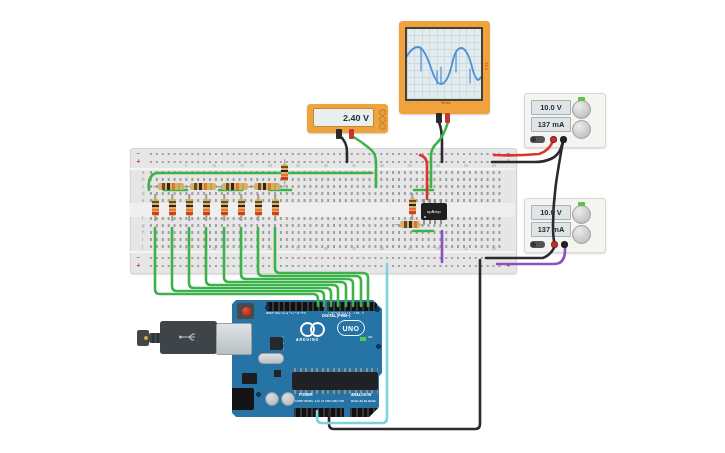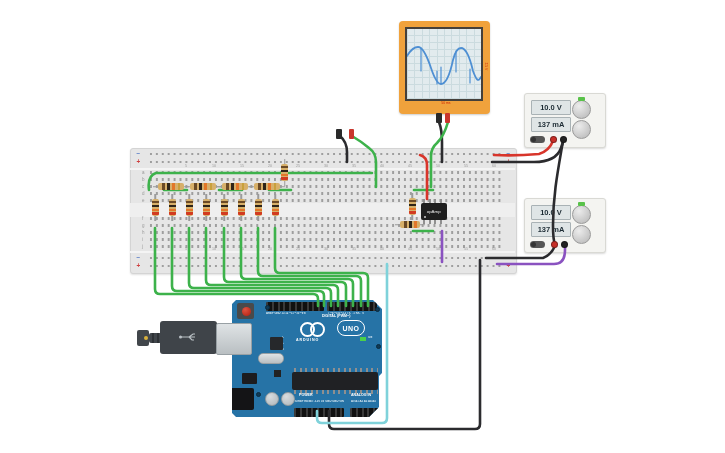--- a/index.html
+++ b/index.html
@@ -163,20 +163,26 @@
 
   <div class="abs res-v" style="left:408.5px;top:198px;height:17px"></div>
   <div class="abs res-h" style="left:400px;top:221px;width:20px"></div>
 
   <div class="abs legs" style="left:423px;top:199px;width:22px"></div>
   <div class="abs legs" style="left:423px;top:220px;width:22px"></div>
   <div class="abs opamp">
     <span class="lbl">opAmp</span>
   </div>
 
+  <div class="abs multimeter">
+    <div class="abs mm-display">2.40 V</div>
+    <div class="abs mm-btn" style="top:5px"></div>
+    <div class="abs mm-btn" style="top:12px"></div>
+    <div class="abs mm-btn" style="top:19px"></div>
+  </div>
 
   <div class="abs scope">
     <div class="abs scope-screen">
       <svg width="74" height="70" viewBox="0 0 74 70">
         <g fill="none" stroke="var(--trace-blue)" stroke-width="1.8" stroke-linecap="round">
           <path d="M0,27 C3,22 7,18 11,18 C16,18 20,27 24,39 C27,48 30,55 34,55 C39,55 43,45 46,31 C48,23 51,19 54,19 C59,19 63,29 66,42 C69,50 71,54 74,48"></path>
           <path d="M14,19 L14,42" stroke-width="1.2"></path>
           <path d="M30,42 L30,55" stroke-width="1.2"></path>
           <path d="M34,38 L34,55" stroke-width="1.2"></path>
           <path d="M49,22 L49,43" stroke-width="1.2"></path>

